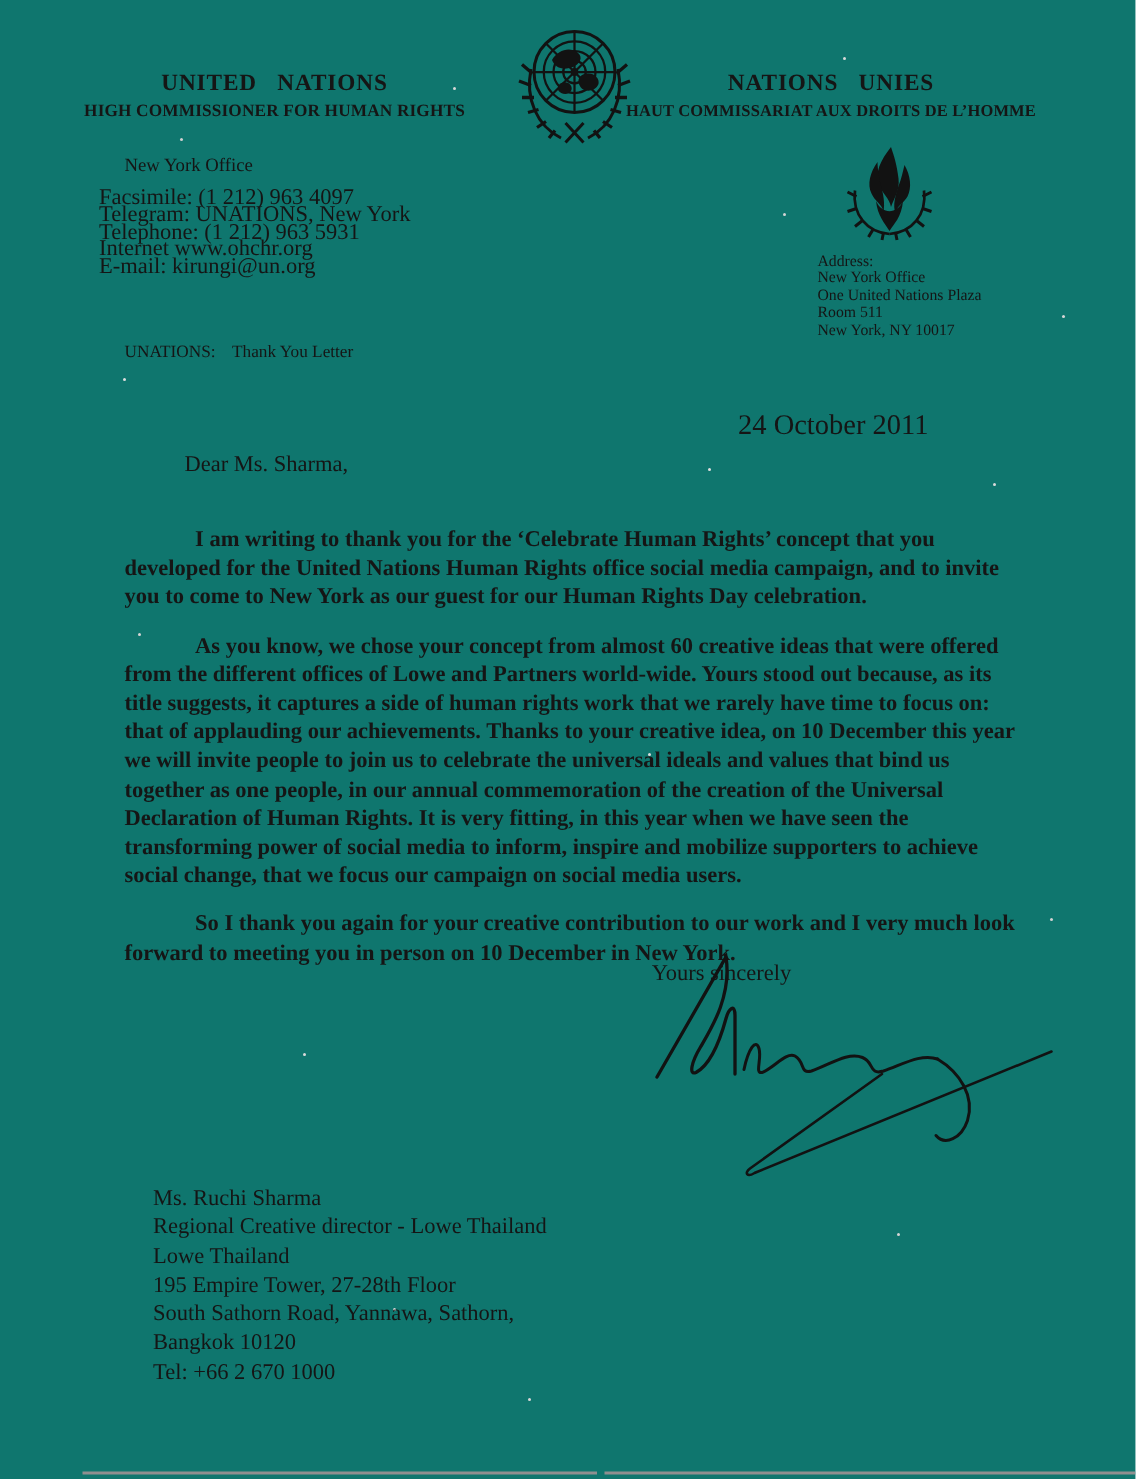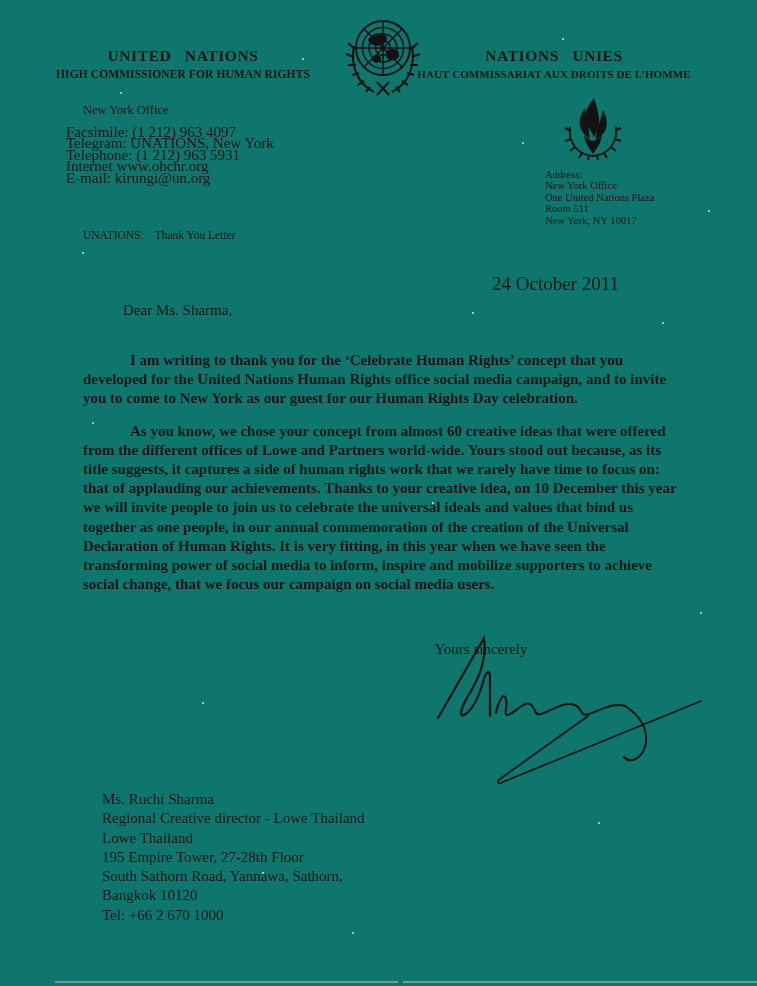--- a/index.html
+++ b/index.html
@@ -144,20 +144,21 @@
     <span class="ref-label">UNATIONS:</span><span class="ref-value">Thank You Letter</span>
   </div>
 
   <div id="date-line">24 October 2011</div>
 
   <div id="salutation">Dear Ms. Sharma,</div>
 
   <div id="body-block">
     <p>I am writing to thank you for the ‘Celebrate Human Rights’ concept that you developed for the United Nations Human Rights office social media campaign, and to invite you to come to New York as our guest for our Human Rights Day celebration.</p>
     <p>As you know, we chose your concept from almost 60 creative ideas that were offered from the different offices of Lowe and Partners world-wide. Yours stood out because, as its title suggests, it captures a side of human rights work that we rarely have time to focus on: that of applauding our achievements. Thanks to your creative idea, on 10 December this year we will invite people to join us to celebrate the universal ideals and values that bind us together as one people, in our annual commemoration of the creation of the Universal Declaration of Human Rights. It is very fitting, in this year when we have seen the transforming power of social media to inform, inspire and mobilize supporters to achieve social change, that we focus our campaign on social media users.</p>
+    <p>So I thank you again for your creative contribution to our work and I very much look forward to meeting you in person on 10 December in New York.</p>
   </div>
 
   <div id="valediction">Yours sincerely</div>
 
   <svg id="signature-svg" width="290" height="162" viewBox="0 0 290 162" xmlns="http://www.w3.org/2000/svg">
     <path class="ink" stroke-width="2.2" stroke-linecap="round" d="M10,90 L56,10 C60,36 46,58 39,70 C33,80 31,89 36,87 C47,81 53,62 56,51 C58,44 62,41 62,49 L62,88"></path>
     <path class="ink" stroke-width="2" stroke-linecap="round" d="M68,85 C71,71 76,64 78,71 C80,78 75,88 80,87 C88,84 96,73 102,76 C109,80 105,88 113,86 C125,82 137,73 147,77 C155,80 151,89 161,86 C173,82 186,74 197,78"></path>
     <path class="ink" stroke-width="2" stroke-linecap="round" d="M197,78 C212,87 222,103 217,119 C213,131 202,136 196,129"></path>
     <path class="ink" stroke-width="1.7" stroke-linecap="round" d="M160,88 L72,151 C68,154 70,157 75,154 L273,73"></path>
   </svg>

